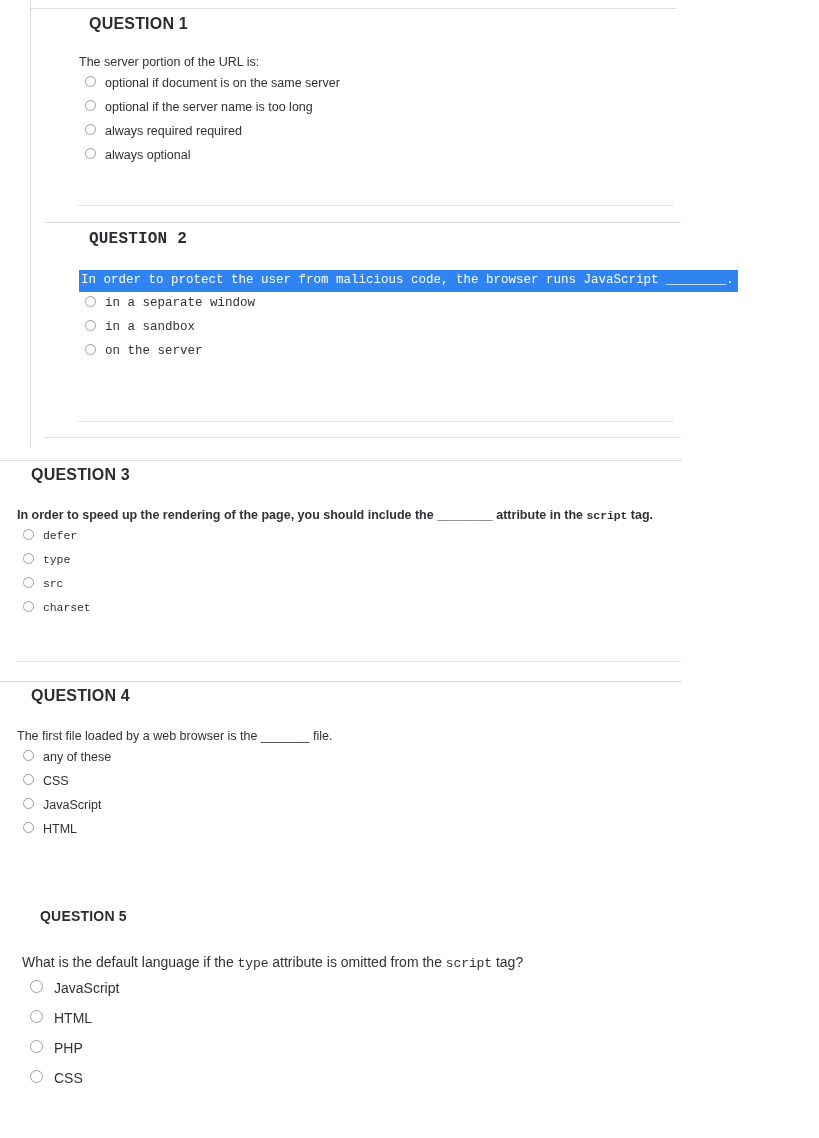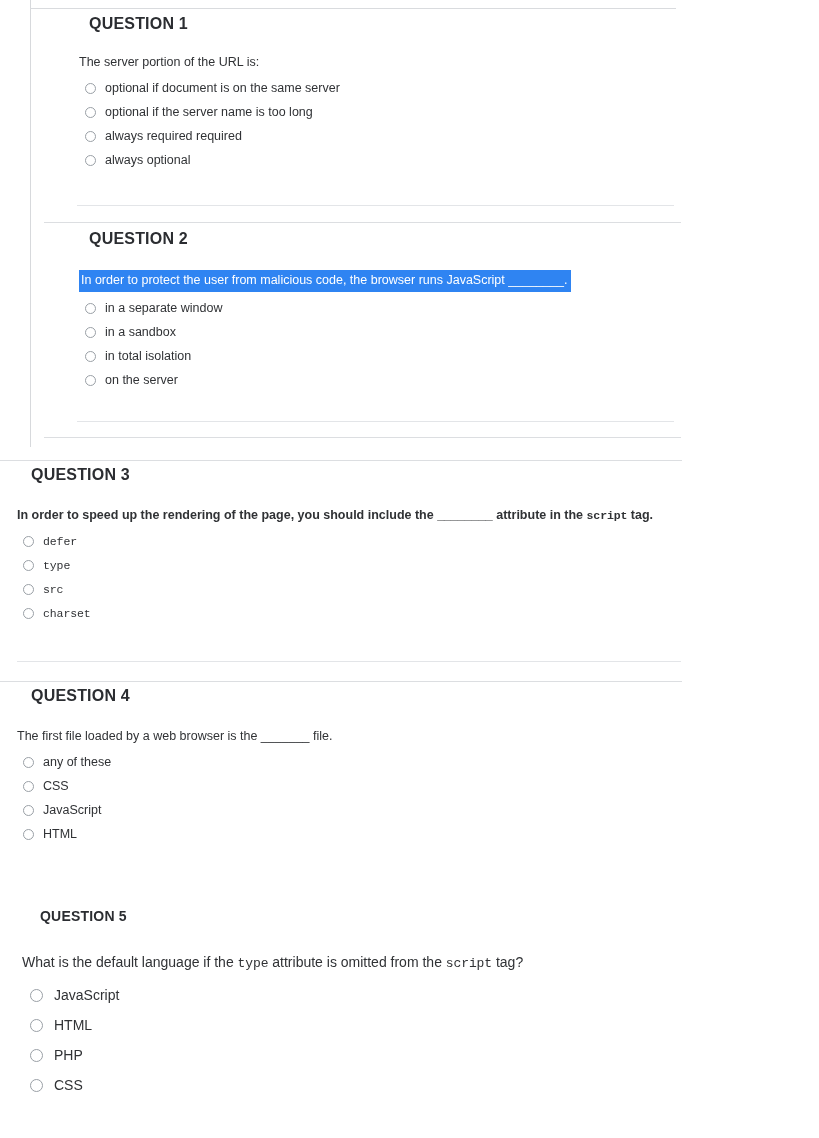--- a/index.html
+++ b/index.html
@@ -57,21 +57,20 @@
     color: #303235;
     white-space: nowrap;
   }
   .q-options {
     list-style: none;
     margin: 0;
     padding: 0;
   }
   .q-option {
     display: flex;
-    align-items: center;
     white-space: nowrap;
   }
   .radio {
     display: inline-block;
     border-radius: 50%;
     border: 1px solid #9aa0a6;
     background: #ffffff;
     box-sizing: border-box;
     flex: 0 0 auto;
   }
@@ -115,21 +114,21 @@
     background: #e3e5e8;
   }
   .rule.strong { background: #dcdee1; }
 
   
   #q1 { left: 79px;  top: 15px;  width: 590px; }
   #q1 .q-title { margin: 0 0 22px 10px; }
   #q1 .q-text  { margin: 0 0 6px 0px; }
   #q1 .q-options { margin-left: 6px; }
 
-  #q2 { left: 79px;  top: 230px; width: 590px; }
+  #q2 { left: 79px;  top: 230px; width: 590px; font-family: Liberation Mono, monospace; }
   #q2 .q-title { margin: 0 0 22px 10px; }
   #q2 .q-text  { margin: 0 0 4px 0px; }
   #q2 .q-options { margin-left: 6px; }
 
   #q3 { left: 17px;  top: 466px; width: 665px; }
   #q3 .q-title { margin: 0 0 24px 14px; }
   #q3 .q-text  { margin: 0 0 6px 0px; font-weight: bold; }
   #q3 .q-options { margin-left: 6px; }
 
   #q4 { left: 17px;  top: 687px; width: 665px; }
@@ -191,24 +190,20 @@
       <li class="q-option">
         <span class="radio"></span>
         <span class="opt-label">in a separate window</span>
       </li>
       <li class="q-option">
         <span class="radio"></span>
         <span class="opt-label">in a sandbox</span>
       </li>
       <li class="q-option">
         <span class="radio"></span>
-        <span class="opt-label">in total isolation</span>
-      </li>
-      <li class="q-option">
-        <span class="radio"></span>
         <span class="opt-label">on the server</span>
       </li>
     </ul>
   </section>
 
   <div class="rule" id="rule-q2-bottom"></div>
   <div class="rule strong" id="rule-q2-outer"></div>
   <div class="rule strong" id="rule-sec-top"></div>
 
   <section class="question sz-s" id="q3">

